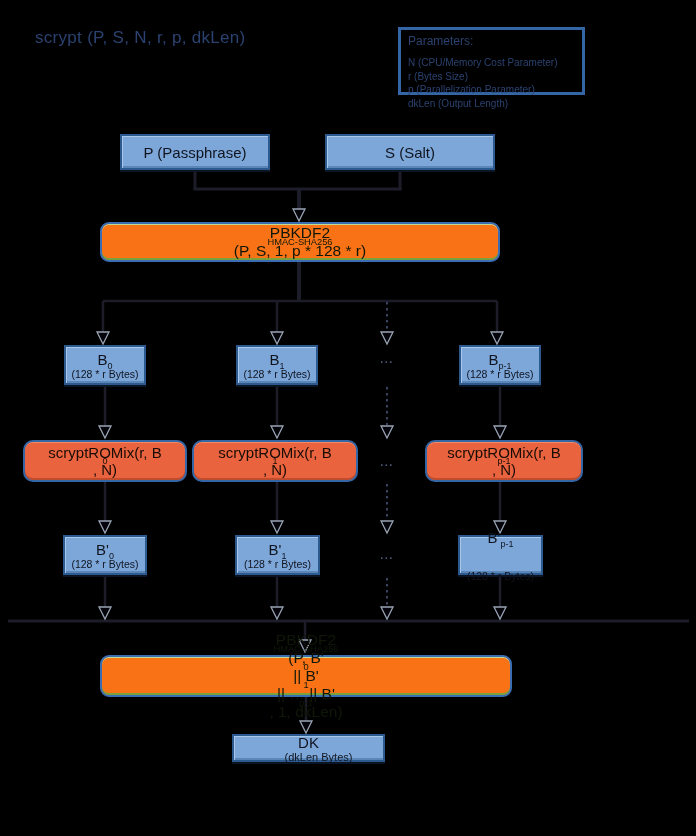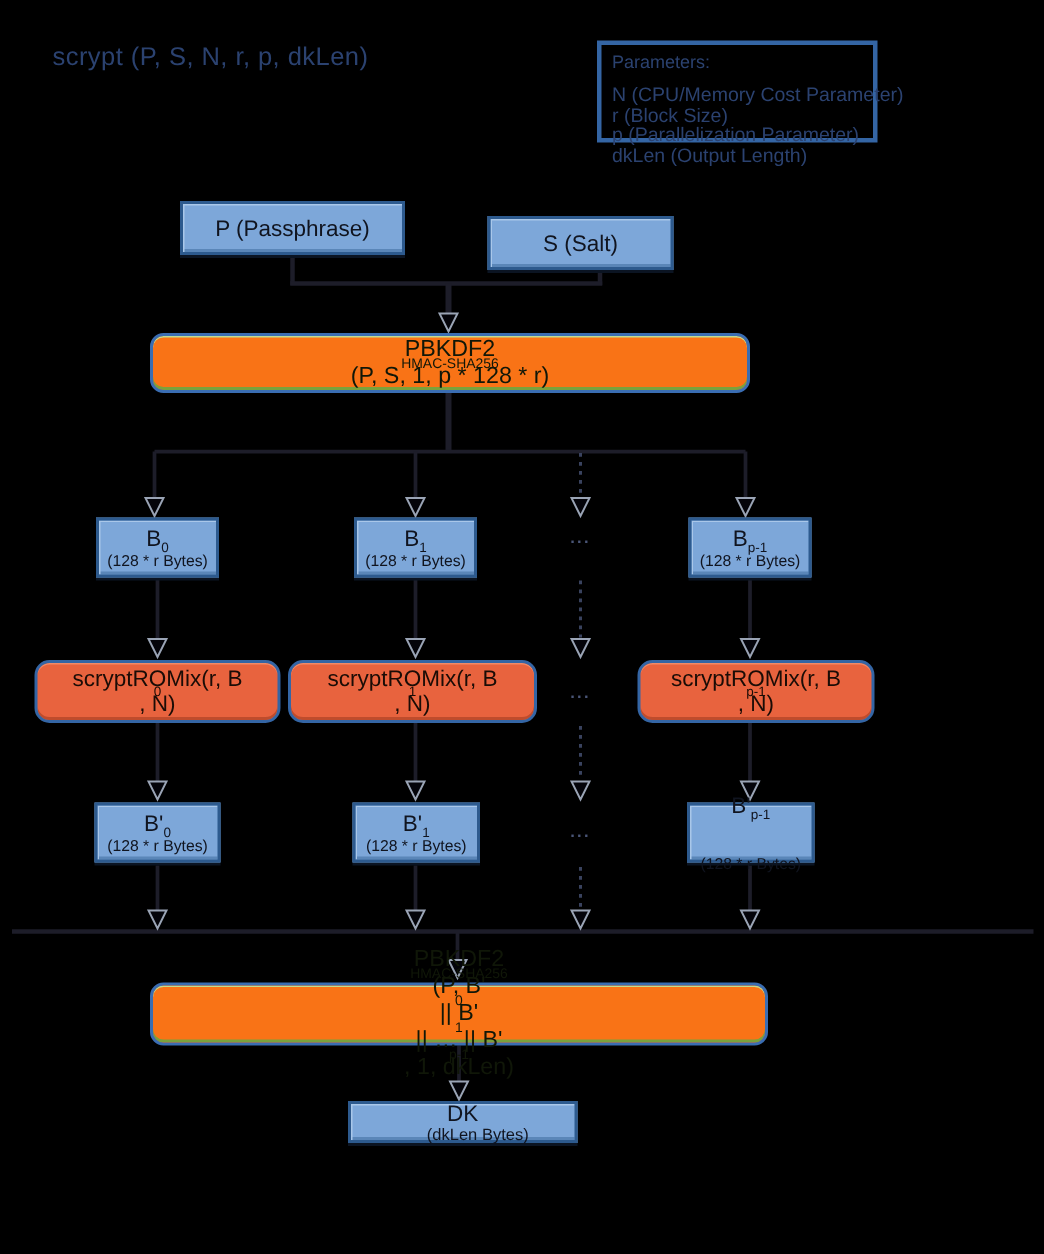--- a/index.html
+++ b/index.html
@@ -13,21 +13,21 @@
   .title{
     position:absolute;left:35px;top:28px;z-index:2;
     font-size:17px;color:#2b4270;letter-spacing:.3px;
   }
   .legend{
     position:absolute;left:398px;top:27px;width:187px;height:68px;z-index:2;
     border:3px solid #3465a4;box-sizing:border-box;padding:4px 7px;
     color:#2b4270;background:#000;
   }
   .legend-heading{font-size:12px;margin-bottom:8px;}
-  .legend-item{font-size:13px;line-height:13.5px;white-space:nowrap;}
+  .legend-item{font-size:10px;line-height:13.5px;white-space:nowrap;}
   .box-blue{
     background:#7da7d9;border:2px solid #2d5a8e;color:#10141f;
     box-shadow:inset 0 1px 0 #a9c7e9, inset 1px 0 0 #a9c7e9, inset 0 -2px 0 #5a86b8, 0 2px 0 #0b1422;
   }
   .box-green{
     background:#f97316;border:2px solid #3a6db2;border-radius:9px;color:#101708;
     box-shadow:inset 0 1px 0 #c2dc8e, inset 0 -2px 0 #7aa23c;
   }
   .box-orange{
     background:#e8633e;border:2px solid #3465a4;border-radius:10px;color:#1a0c06;
@@ -106,27 +106,27 @@
       <path d="M299 640 L311 640 L305 652 Z"></path>
       <path d="M300 721 L312 721 L306 733 Z"></path>
     </g>
   </svg>
 
   <div class="title">scrypt (P, S, N, r, p, dkLen)</div>
 
   <div class="legend">
     <div class="legend-heading">Parameters:</div>
     <div class="legend-item">N (CPU/Memory Cost Parameter)</div>
-    <div class="legend-item">r (Block Size)</div>
+    <div class="legend-item">r (Bytes Size)</div>
     <div class="legend-item">p (Parallelization Parameter)</div>
     <div class="legend-item">dkLen (Output Length)</div>
   </div>
 
   <div class="node box-blue lbl-main" style="left:120px;top:134px;width:150px;height:36px;">P (Passphrase)</div>
-  <div class="node box-blue lbl-main" style="left:325px;top:134px;width:124px;height:36px;margin-top:10px;">S (Salt)</div>
+  <div class="node box-blue lbl-main" style="left:325px;top:134px;width:170px;height:36px;">S (Salt)</div>
 
   <div class="node box-green lbl-fn" style="left:100px;top:222px;width:400px;height:40px;">
       <span>PBKDF2</span>
       <sub>HMAC-SHA256</sub>
       <span> (P, S, 1, p * 128 * r)</span>
     </div>
 
   <div class="node box-blue" style="left:64px;top:345px;width:82px;height:40px;">
     <div class="lbl-main"><span>B</span><sub>0</sub></div>
     <div class="lbl-size">(128 * r Bytes)</div>

